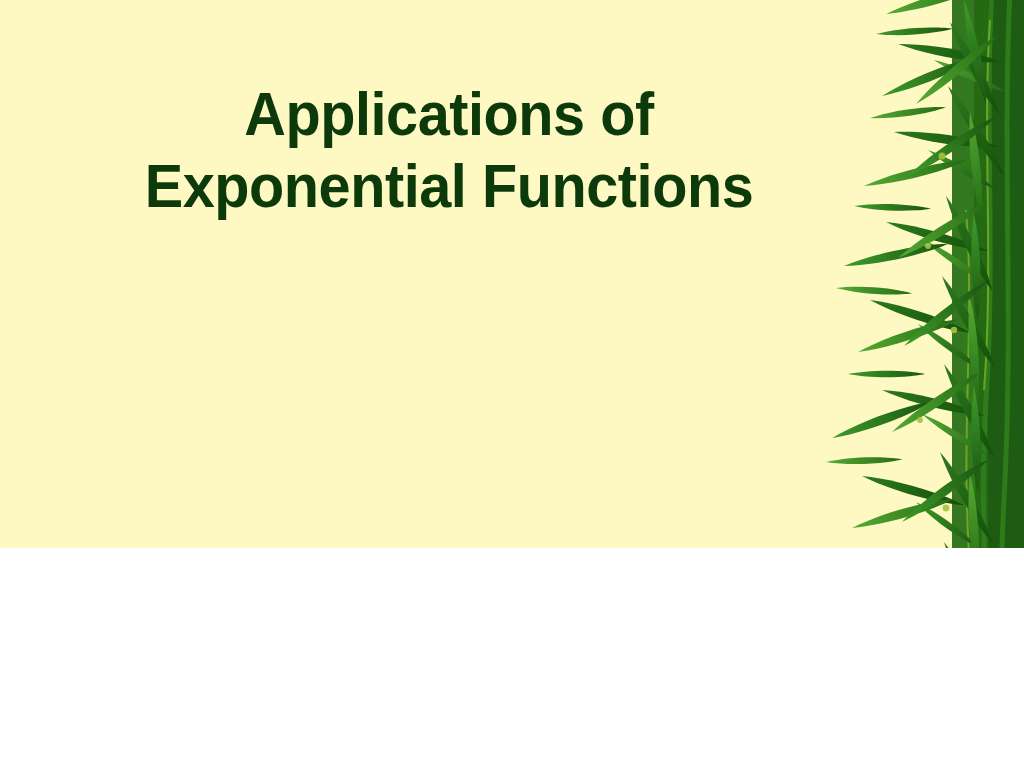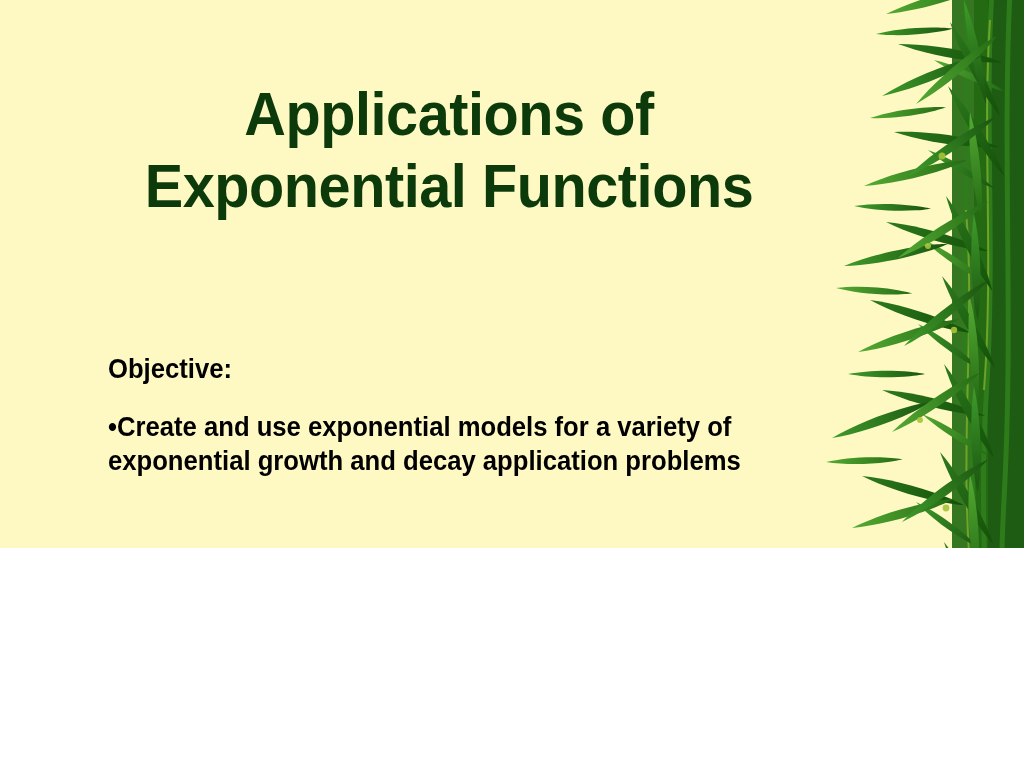--- a/index.html
+++ b/index.html
@@ -208,18 +208,14 @@
         <circle cx="134" cy="672" r="3.2"></circle>
       </g>
     </svg>
   </div>
 
   <div id="title-block">
     <div class="title-line">Applications of</div>
     <div class="title-line">Exponential Functions</div>
   </div>
 
-  <div id="body-block">
-    <div id="objective-label">Objective:</div>
-    <div id="objective-bullet">•Create and use exponential models for a variety of exponential growth and decay application problems</div>
-  </div>
 
 </div>
 
 </body></html>

